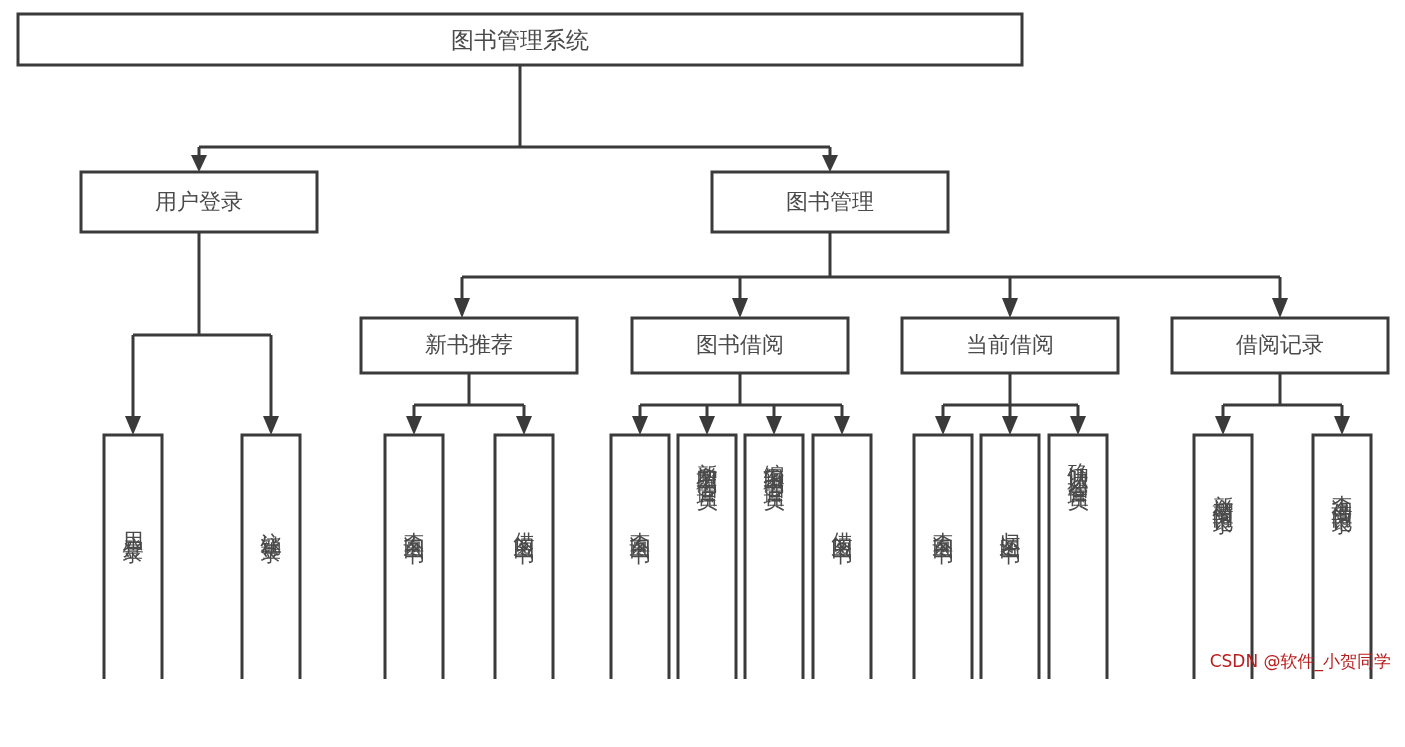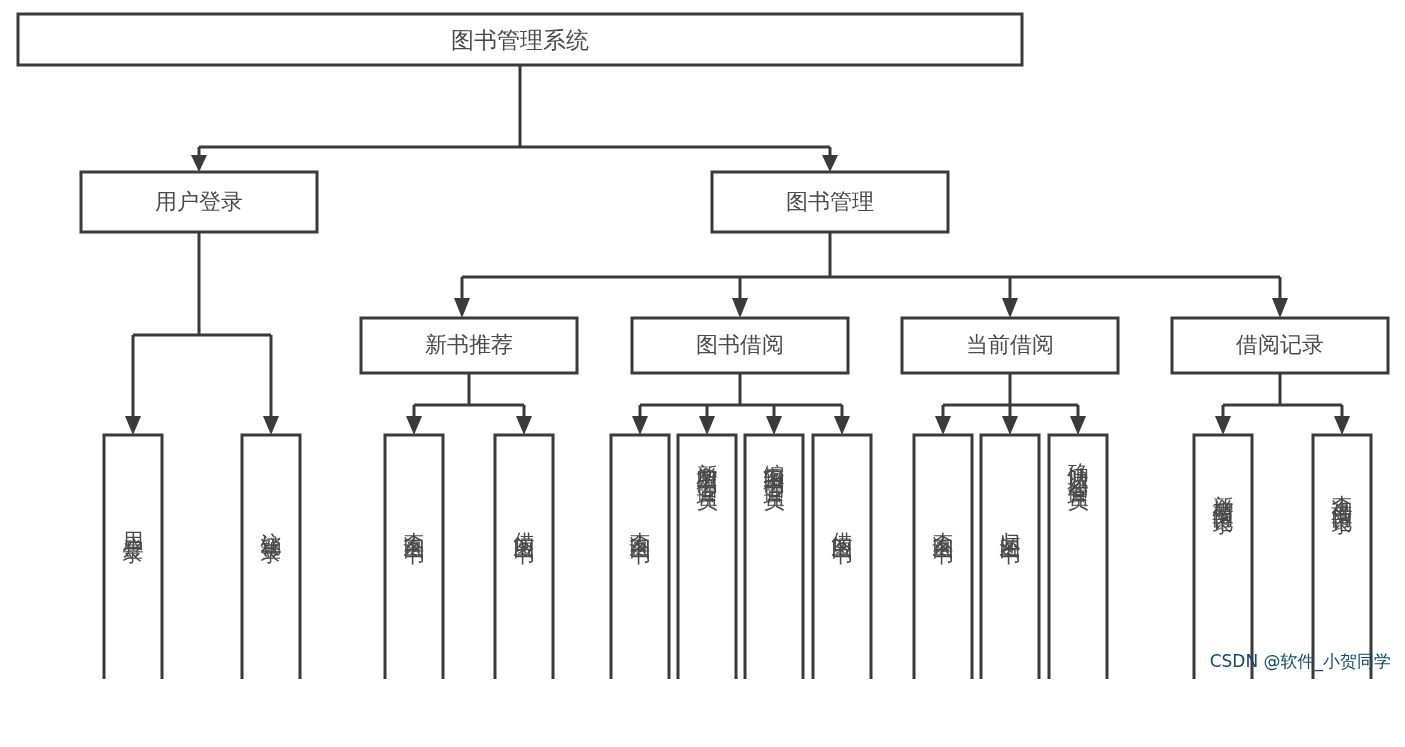--- a/index.html
+++ b/index.html
@@ -61,21 +61,21 @@
     text-anchor: start;
     dominant-baseline: central;
     letter-spacing: 4px;
   }
   .watermark {
     position: absolute;
     right: 14px;
     bottom: 6px;
     font-family: "DejaVu Sans", "Liberation Sans", sans-serif;
     font-size: 17px;
-    color: #0c4a6e;
+    color: #b91c1c;
     white-space: nowrap;
     user-select: none;
     pointer-events: none;
   }
 </style>
 </head>
 <body>
 
 <div id="diagram-root">
 

